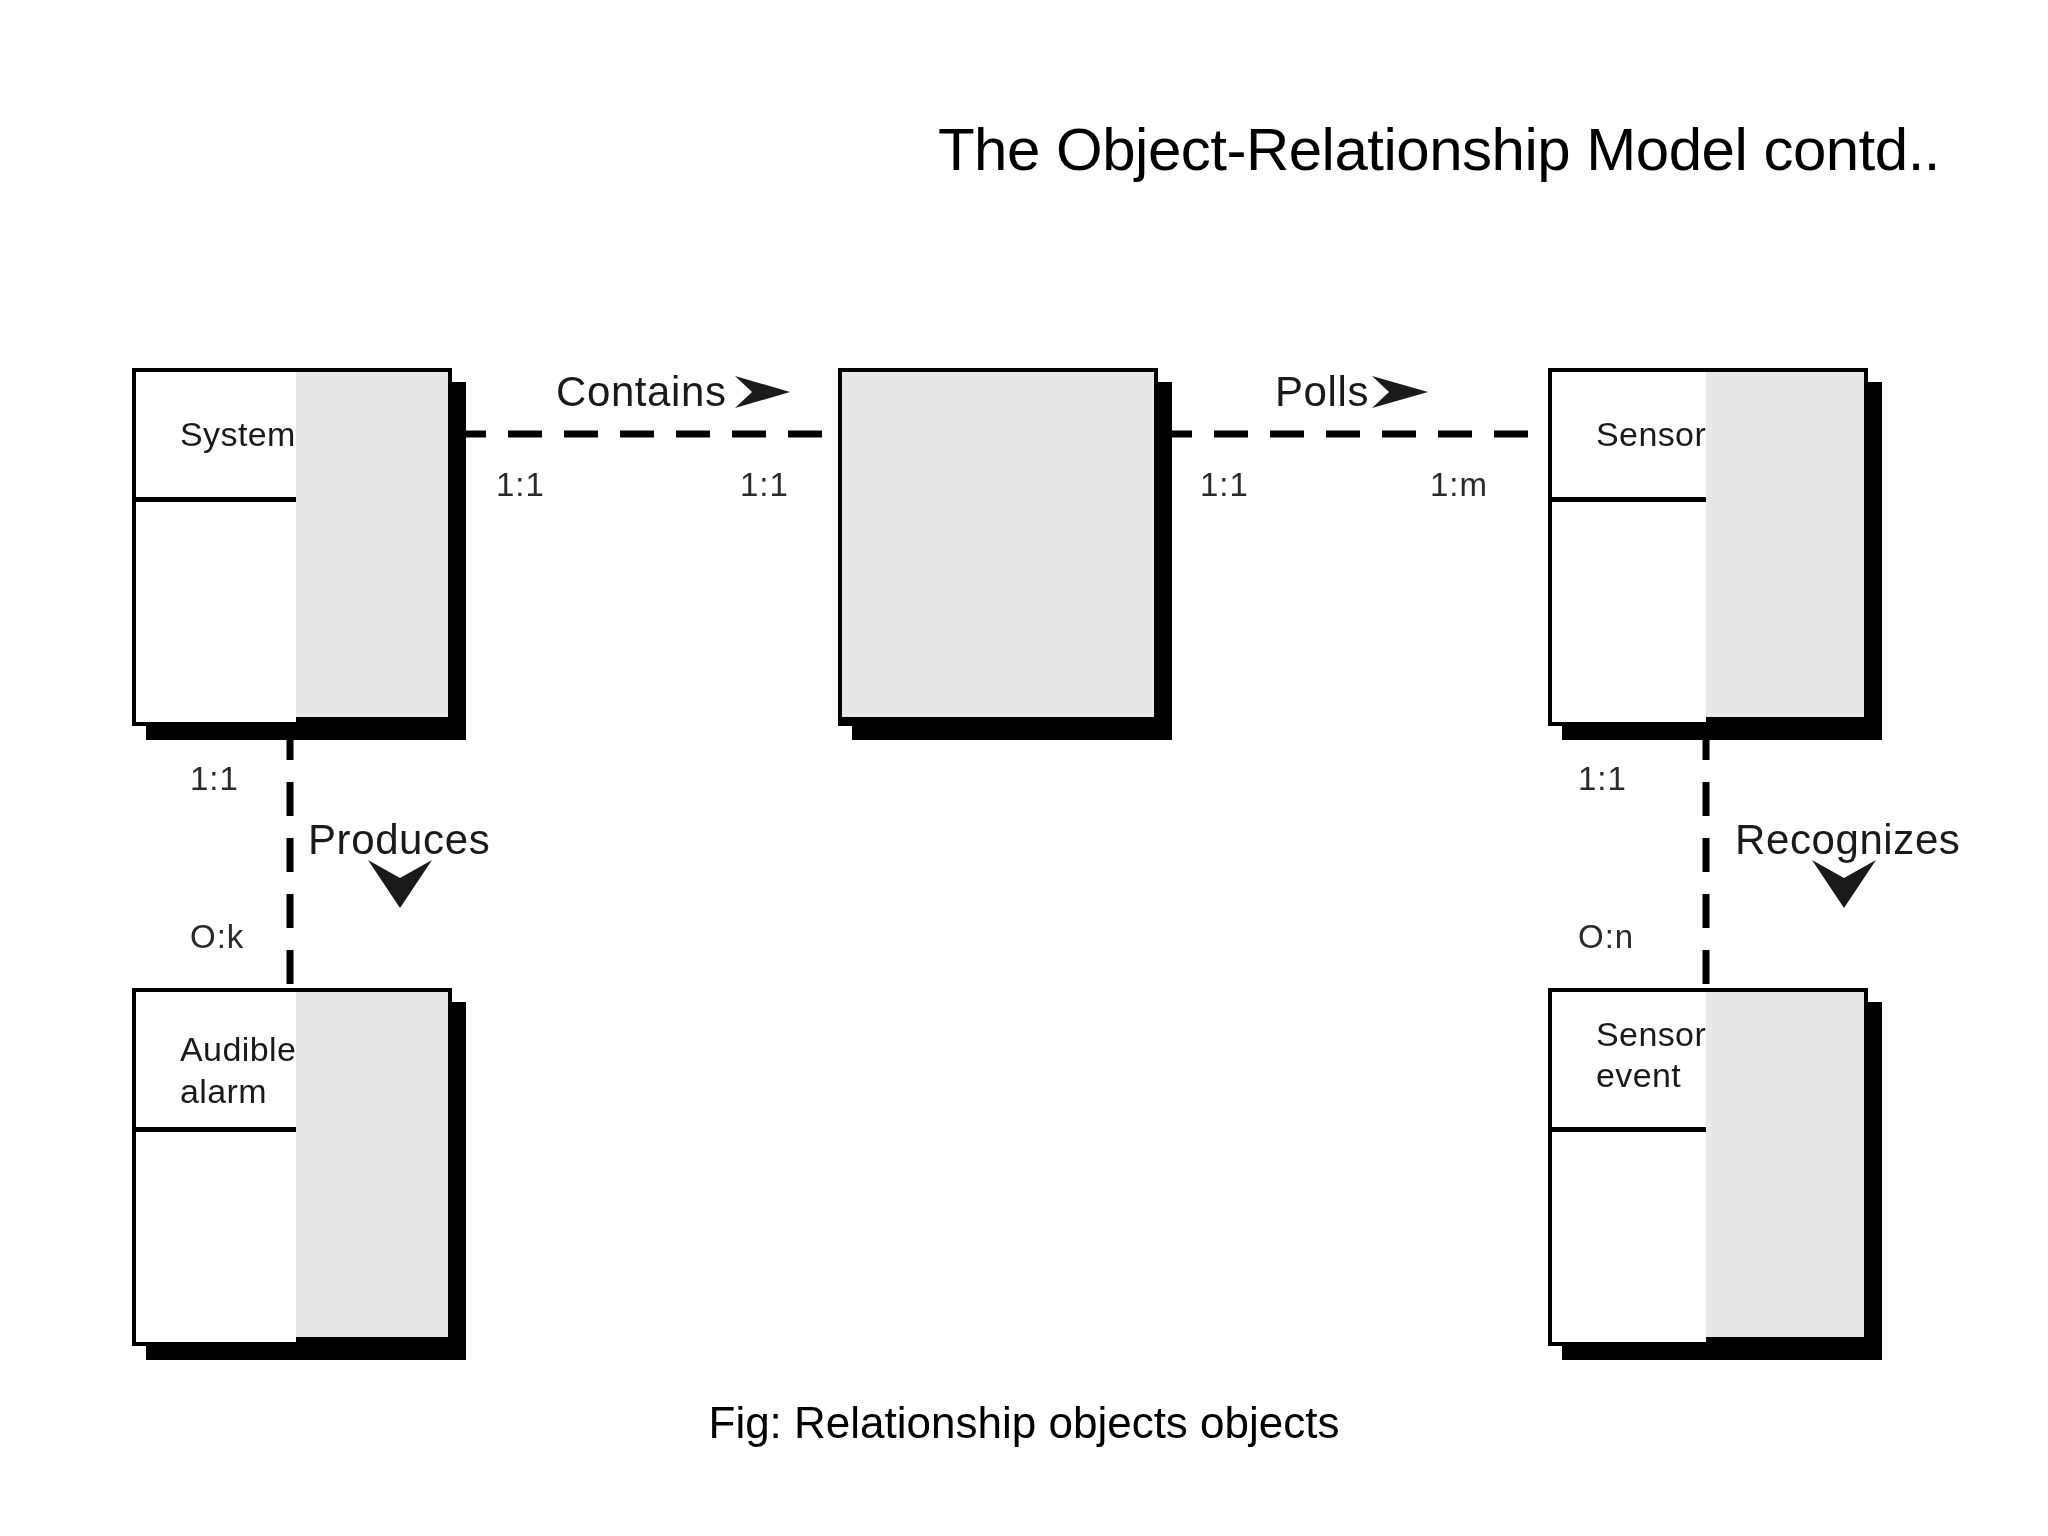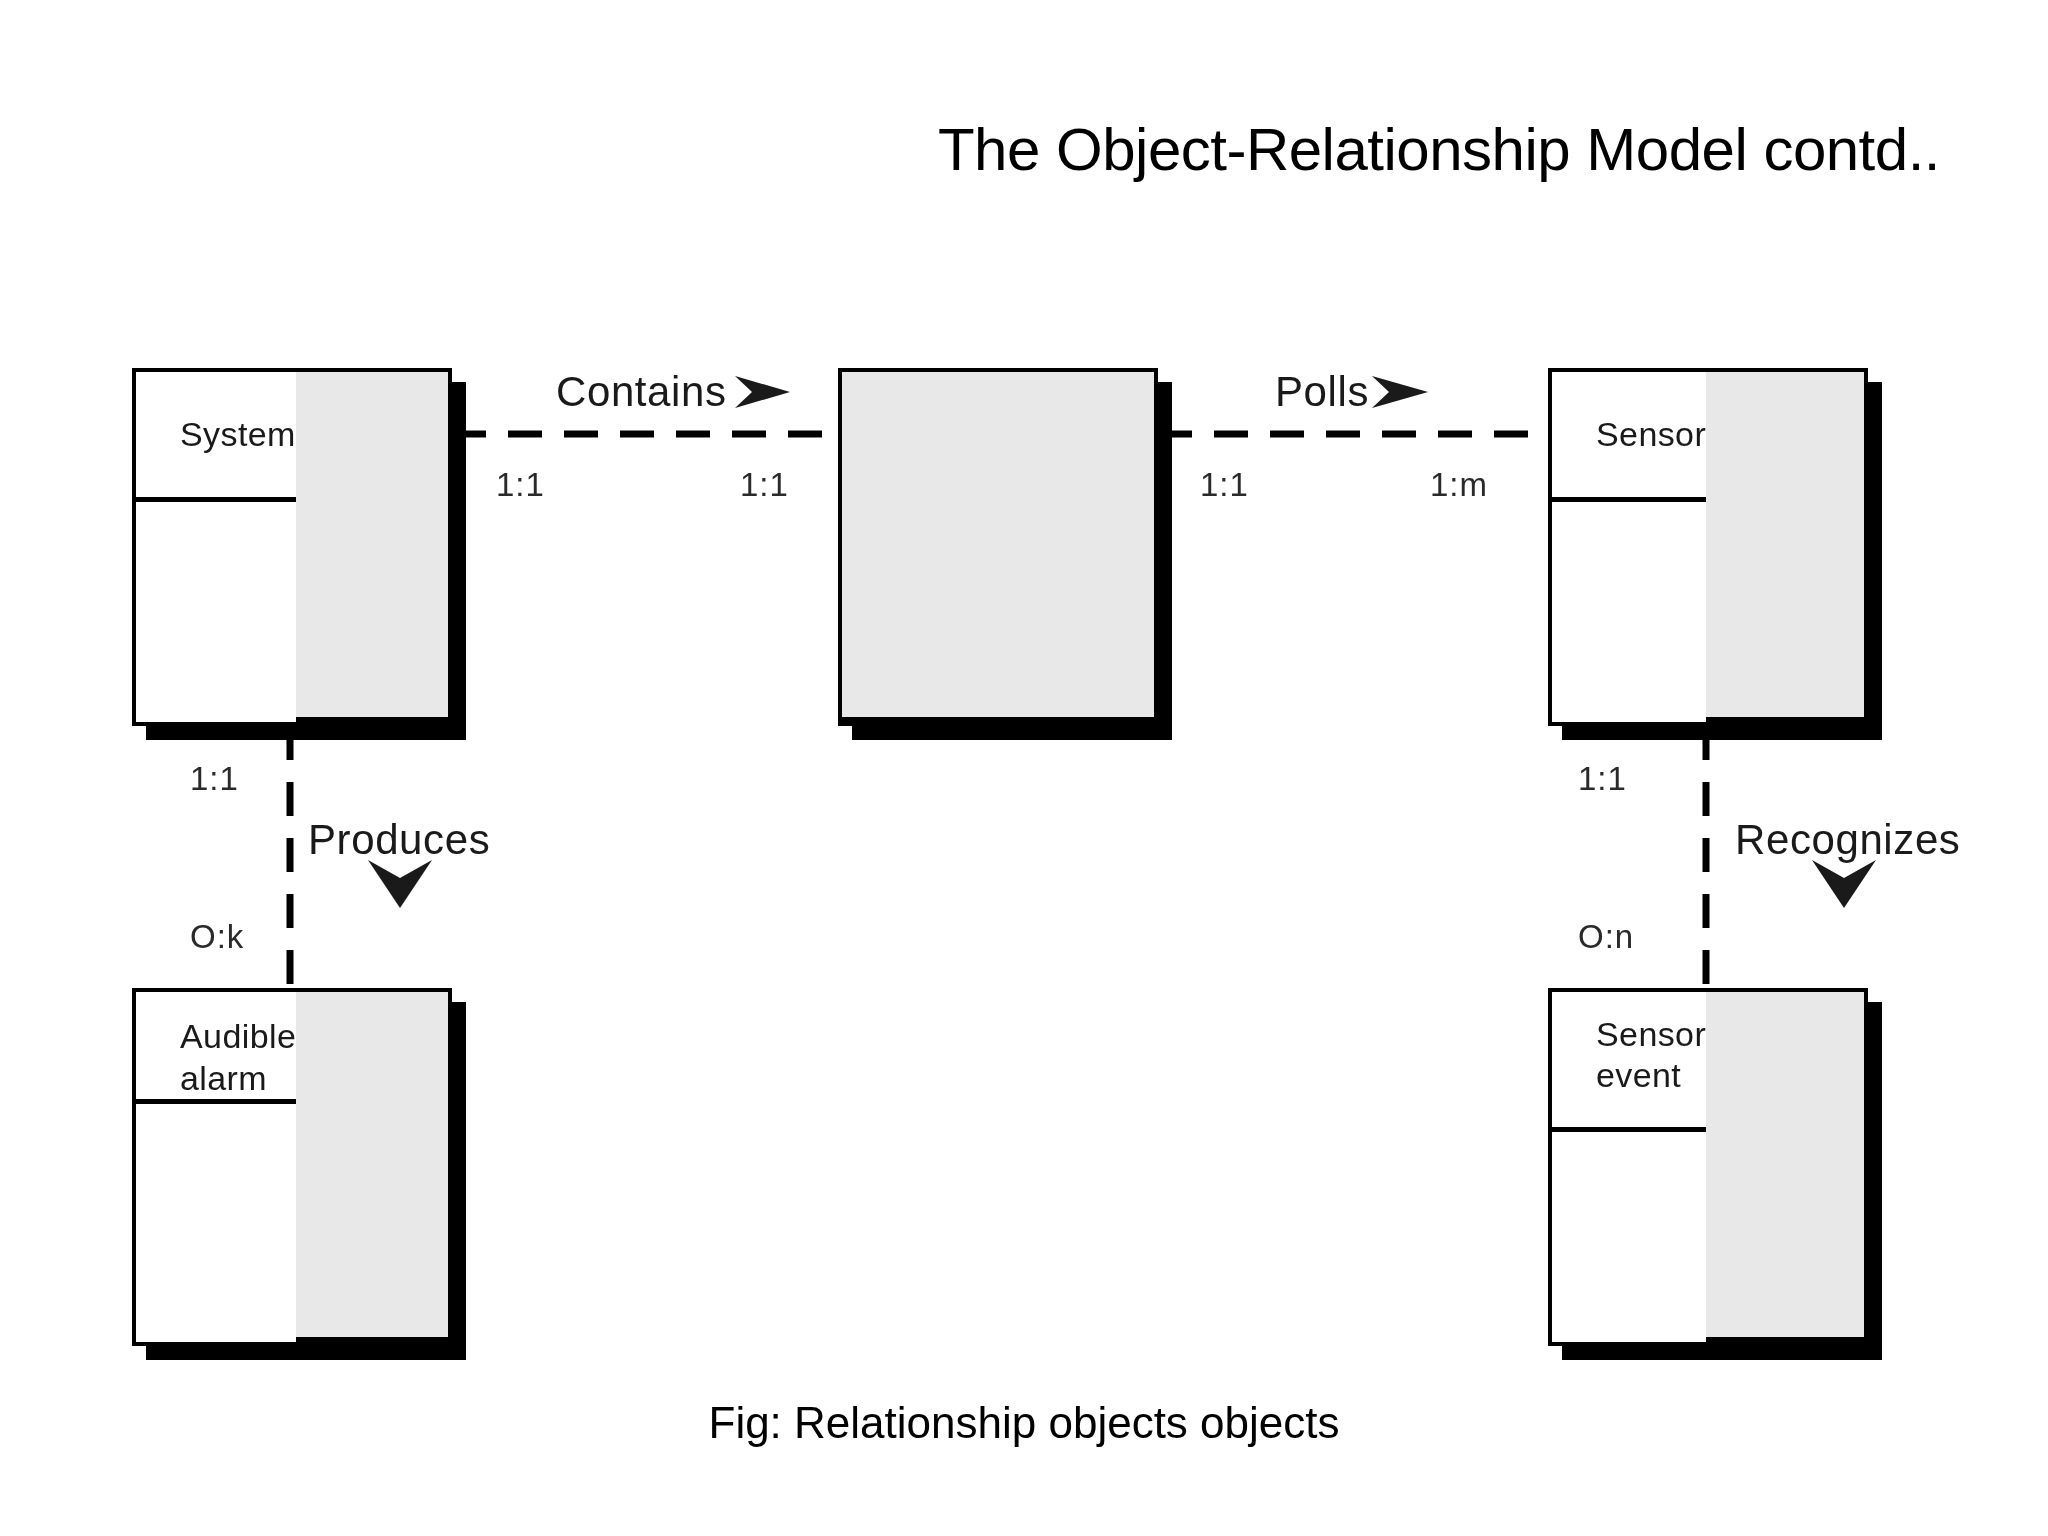--- a/index.html
+++ b/index.html
@@ -184,21 +184,21 @@
         <span class="ent-label">Sensor</span>
       </div>
       <div class="seg-attrs"></div>
       <div class="seg-ops" style="height:42px;"></div>
     </div>
   </div>
 
   <div class="entity" style="left:132px; top:988px; width:320px; height:358px;">
     <div class="shadow"></div>
     <div class="frame">
-      <div class="seg-name" style="height:112px; align-items:flex-end; padding-top:22px;">
+      <div class="seg-name" style="height:140px; align-items:center; padding-top:22px;">
         <span class="ent-label">Audible
 alarm</span>
       </div>
       <div class="seg-attrs"></div>
       <div class="seg-ops" style="height:42px;"></div>
     </div>
   </div>
 
   <div class="entity" style="left:1548px; top:988px; width:320px; height:358px;">
     <div class="shadow"></div>

